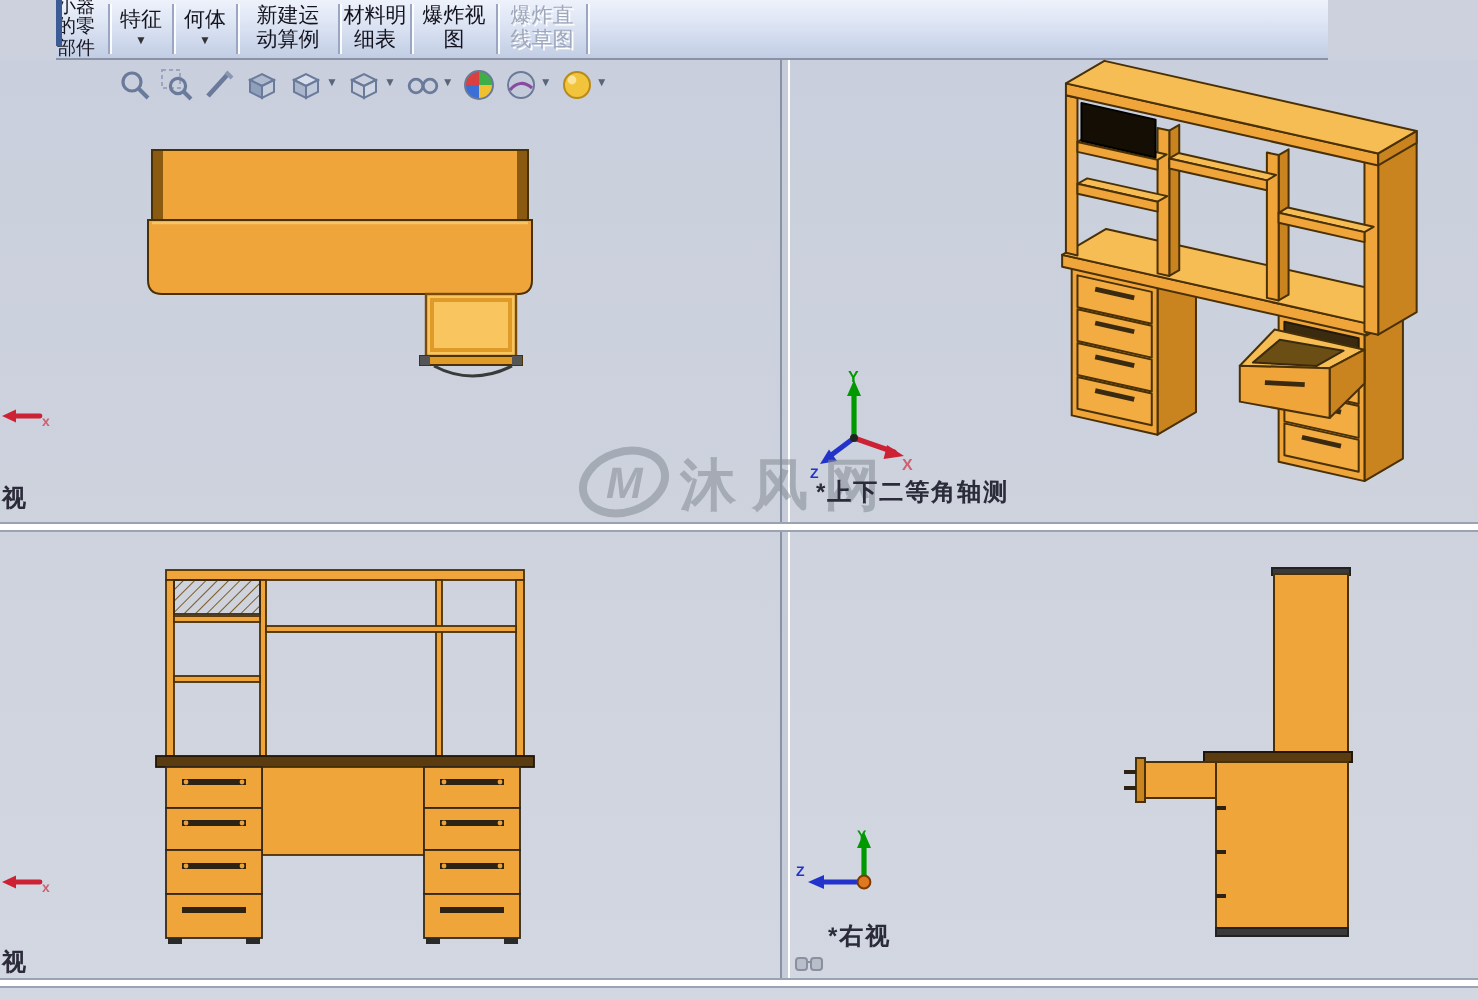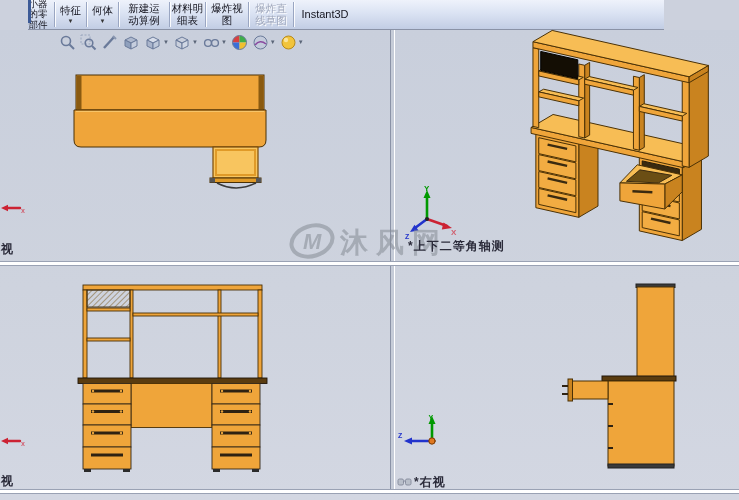--- a/index.html
+++ b/index.html
@@ -74,23 +74,20 @@
   <div class="tb-btn" style="width:42px">
     <span class="lbl">爆炸视
 图</span>
   </div>
   <div class="tb-sep"></div>
   <div class="tb-btn disabled" style="width:44px">
     <span class="lbl">爆炸直
 线草图</span>
   </div>
   <div class="tb-sep"></div>
-  <div class="tb-btn" style="width:62px;font-size:11px">
-    <span class="lbl">Instant3D</span>
-  </div>
   <div class="clip-strip"></div>
 </div>
 
 <div class="gfx"></div>
 <div class="vsplit"></div>
 <div class="hsplit"></div>
 <div class="bsplit"></div>
 
 <div class="viewbar">
   <span class="vb-ic">
@@ -390,18 +387,18 @@
       <ellipse cx="24" cy="25" rx="21" ry="15" fill="none" stroke="#878d96" stroke-width="4" transform="rotate(-18 24 25)"></ellipse>
       <text x="15" y="33" font-size="22" font-weight="bold" font-style="italic" fill="#878d96">M</text>
       <text x="52" y="36" font-size="28" font-weight="bold" fill="#878d96" letter-spacing="8">沐风网</text>
     </g>
   </svg>
 </div>
 
 <div class="vplabel" style="left:1px;top:241px">视</div>
 <div class="vplabel" style="left:408px;top:238px;z-index:6">*上下二等角轴测</div>
 <div class="vplabel" style="left:1px;top:473px">视</div>
-<div class="vplabel" style="left:414px;top:474px">*右视</div>
+<div class="vplabel" style="left:414px;top:460px">*右视</div>
 <svg class="abs" style="left:397px;top:477px" width="15" height="10" viewBox="0 0 15 10">
   <rect x="1" y="2" width="5.5" height="6" rx="1.5" fill="#b9bfca" stroke="#8a90a0"></rect>
   <rect x="8.5" y="2" width="5.5" height="6" rx="1.5" fill="#b9bfca" stroke="#8a90a0"></rect>
   <line x1="6.5" y1="4" x2="8.5" y2="4" stroke="#8a90a0"></line>
 </svg>
 
 </body></html>

